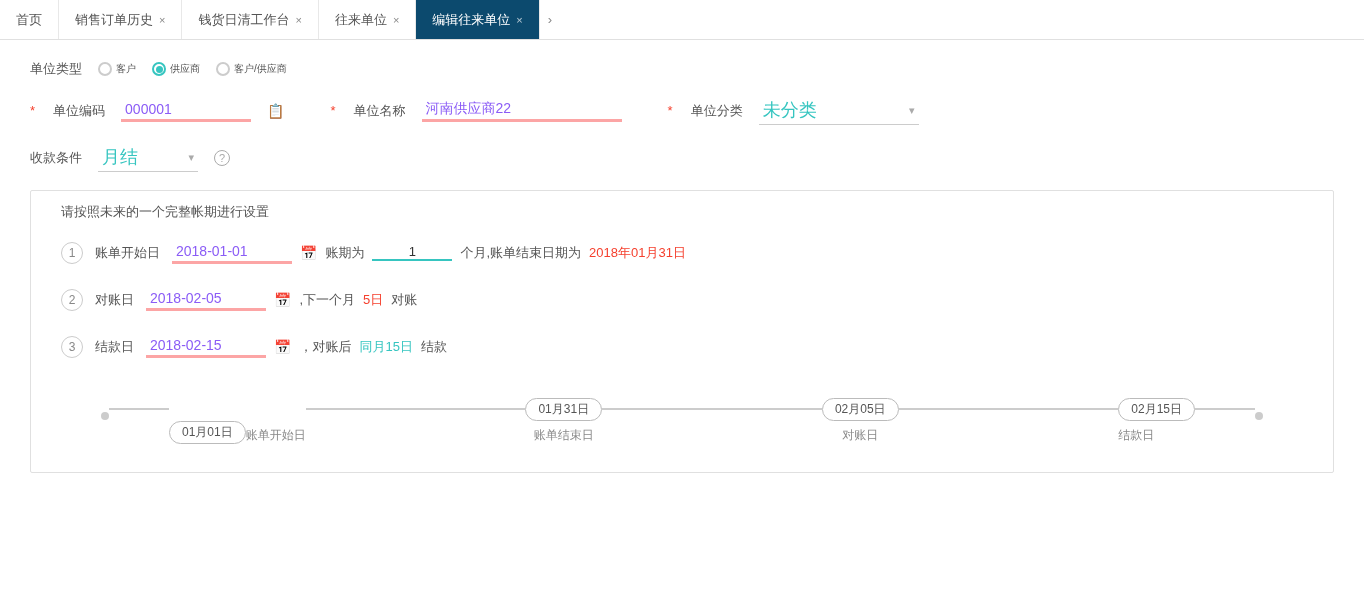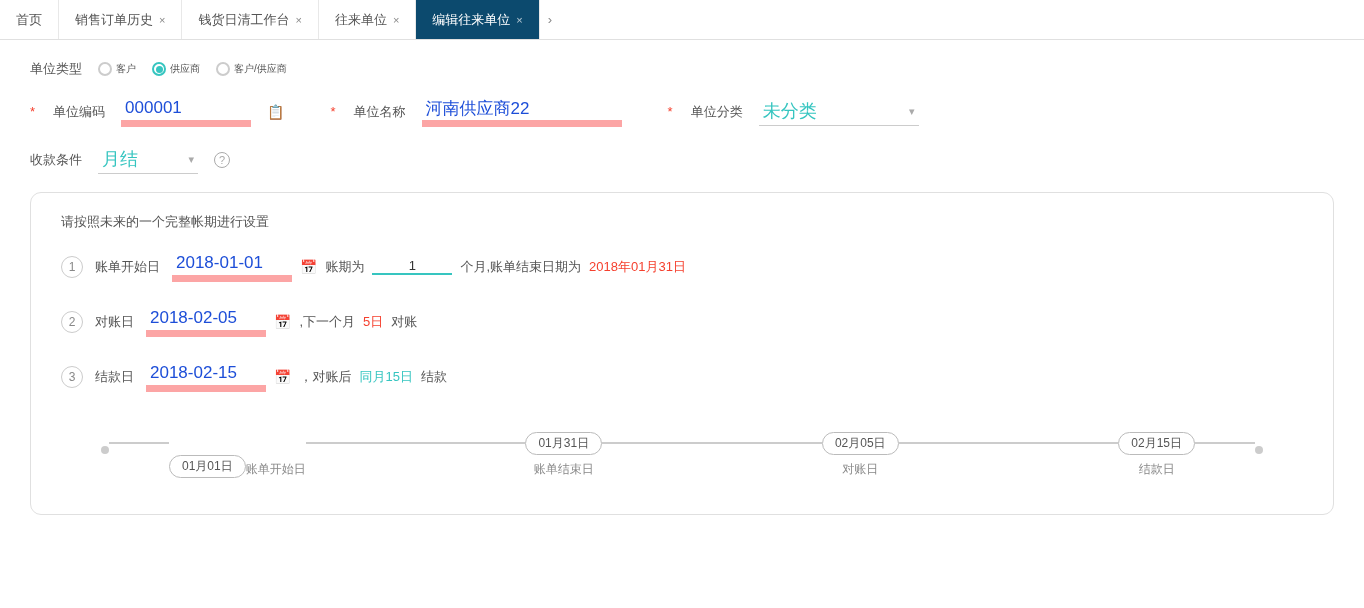--- a/index.html
+++ b/index.html
@@ -89,26 +89,26 @@
     }
     .radio-circle.checked::after {
       content: '';
       width: 7px; height: 7px;
       border-radius: 50%;
       background: #36c5c0;
     }
 
     .form-input {
       border: none;
-      border-bottom: 7px solid #fca5a5;
+      border-bottom: 3px solid #fca5a5;
       outline: none;
-      font-size: 17px;
+      font-size: 14px;
       padding: 2px 4px;
       width: 160px;
-      color: #1d4ed8;
+      color: #8b5cf6;
       background: transparent;
     }
     .icon-calendar {
       color: #aaa;
       cursor: pointer;
       font-size: 14px;
     }
     .icon-copy {
       color: #aaa;
       cursor: pointer;
@@ -140,22 +140,22 @@
       align-items: center;
       justify-content: center;
       font-size: 11px;
       color: #aaa;
       cursor: pointer;
     }
 
     
     .card-box {
       border: 1px solid #e0e0e0;
-      border-radius: 11px;
-      padding: 20px 30px;
+      border-radius: 2px;
+      padding: 12px 30px;
       margin-bottom: 16px;
     }
     .card-title {
       font-size: 13px;
       color: #555;
       margin-bottom: 20px;
     }
     .step-row {
       display: flex;
       align-items: center;
@@ -357,21 +357,21 @@
 
         <div style="height:2px; background:#ccc; flex:1; align-self:center; margin-bottom:24px;"></div>
 
         <div style="display:flex; flex-direction:column; align-items:center;">
           <div class="timeline-badge">02月05日</div>
           <div class="timeline-node-label">对账日</div>
         </div>
 
         <div style="height:2px; background:#ccc; flex:1; align-self:center; margin-bottom:24px;"></div>
 
-        <div style="display:flex; flex-direction:column; align-items:center;">
+        <div style="display:flex; flex-direction:column; ">
           <div class="timeline-badge">02月15日</div>
           <div class="timeline-node-label">结款日</div>
         </div>
 
         <div style="height:2px; background:#ccc; width:60px; align-self:center; margin-bottom:24px;"></div>
 
         <div style="display:flex; flex-direction:column; align-items:center;">
           <div style="width:8px; height:8px; border-radius:50%; background:#ccc; margin-bottom:24px;"></div>
         </div>
       </div>

